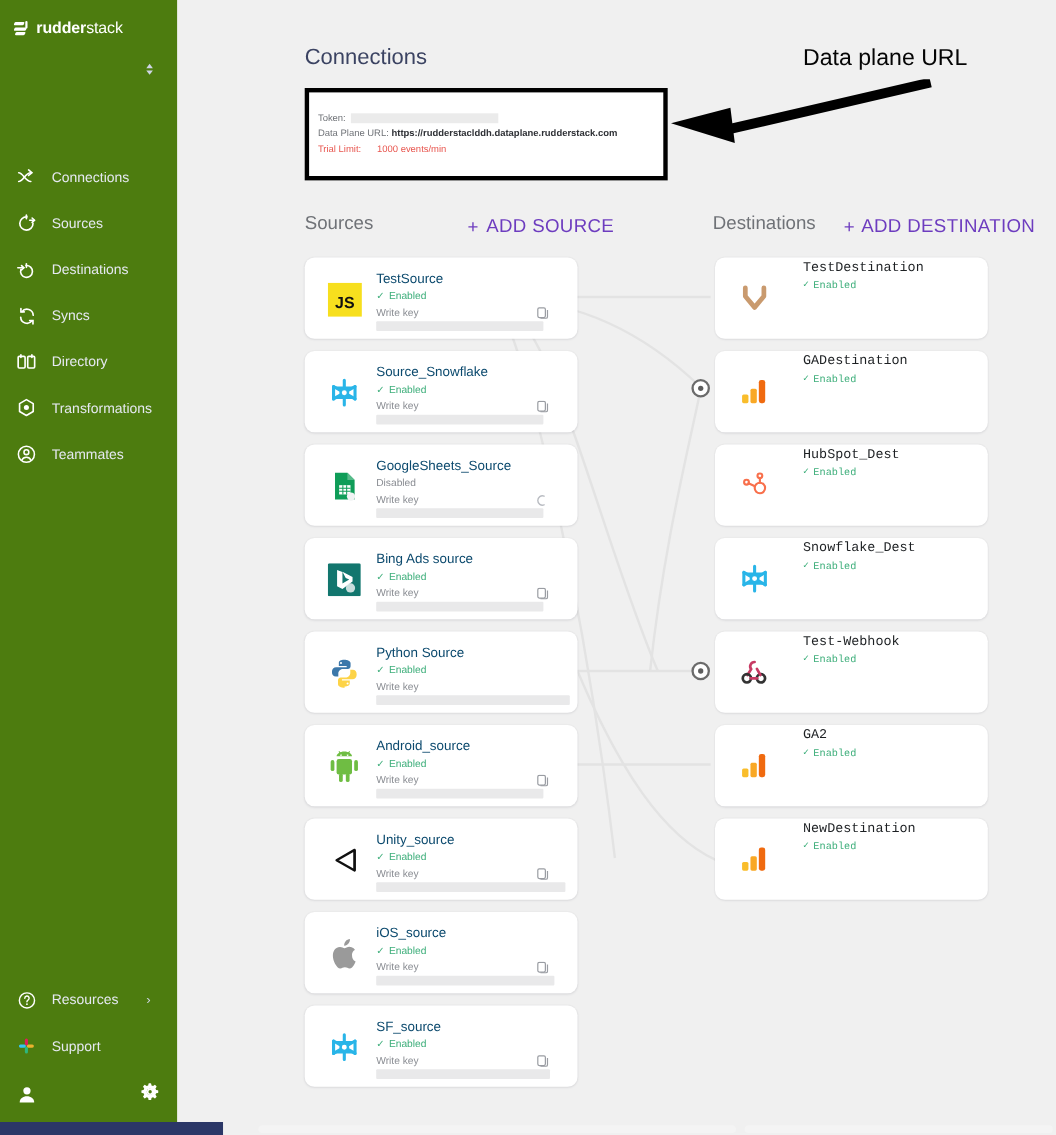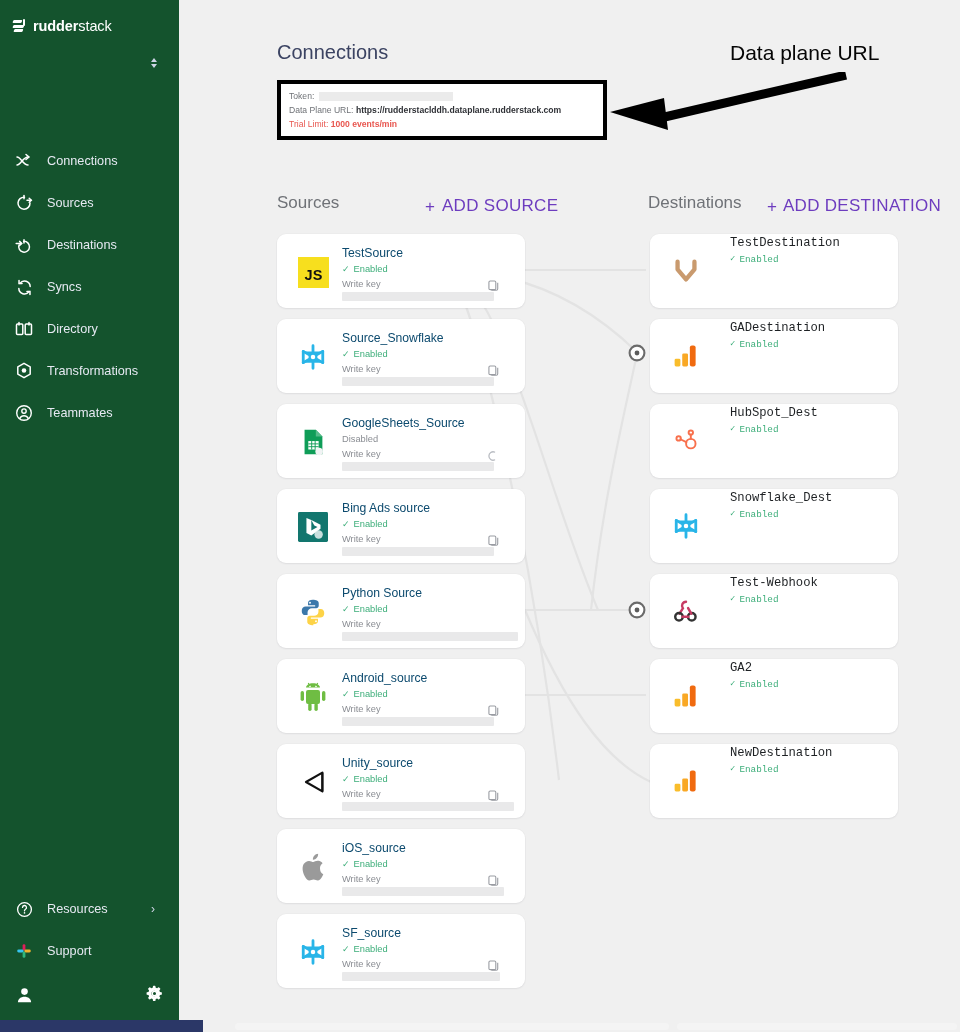--- a/index.html
+++ b/index.html
@@ -7,22 +7,22 @@
   body {
     width: 960px; height: 1032px;
     font-family: "Liberation Sans", sans-serif;
     background: #f0f0f0;
     overflow: hidden;
     position: relative;
   }
 
   
   #sidebar {
-    position: absolute; left:0; top:0; width:179px; height:1032px;
-    background:#14532d;
+    position: absolute; left:0; top:0; width:161px; height:1032px;
+    background:#4d7c0f;
     display:flex; flex-direction:column;
   }
   #brand {
     display:flex; align-items:center; gap:7px;
     padding: 12px 0 0 13px; height:40px;
   }
   #brand .logo-mark {
     width:13px; height:14px; position:relative; flex:none;
   }
   #brand .logo-mark i {
@@ -82,28 +82,28 @@
   }
 
   
   #annot-label {
     position:absolute; left:527px; top:41px;
     font-size:21px; color:#050505; font-weight:400; white-space:nowrap;
   }
   #annot-arrow { position:absolute; left:395px; top:72px; }
 
   #dataplane-box {
-    position:absolute; left:74px; top:80px; width:330px; height:60px;
+    position:absolute; left:74px; top:80px; width:330px; height:84px;
     border:4px solid #000; background:#fff;
-    padding:5px 0 0 8px;
+    padding:16px 0 0 8px;
   }
   #dataplane-box .row { font-size:8.6px; line-height:14px; color:#6f7277; white-space:nowrap; }
   #dataplane-box .row b { color:#2f3136; font-weight:700; }
   #dataplane-box .row.trial { color:#e8564f; }
-  #dataplane-box .row.trial b { color:#e8564f; font-weight:700; }
+  #dataplane-box .row.trial b { color:#e8564f; font-weight:400;margin-left:12px; }
   #token-redact {
     display:inline-block; vertical-align:-2px;
     width:134px; height:9px; background:#ebebeb; margin-left:2px;
   }
 
   
   #col-head-sources {
     position:absolute; left:74px; top:193px;
     font-size:17px; color:#6f7277; font-weight:400;
   }

